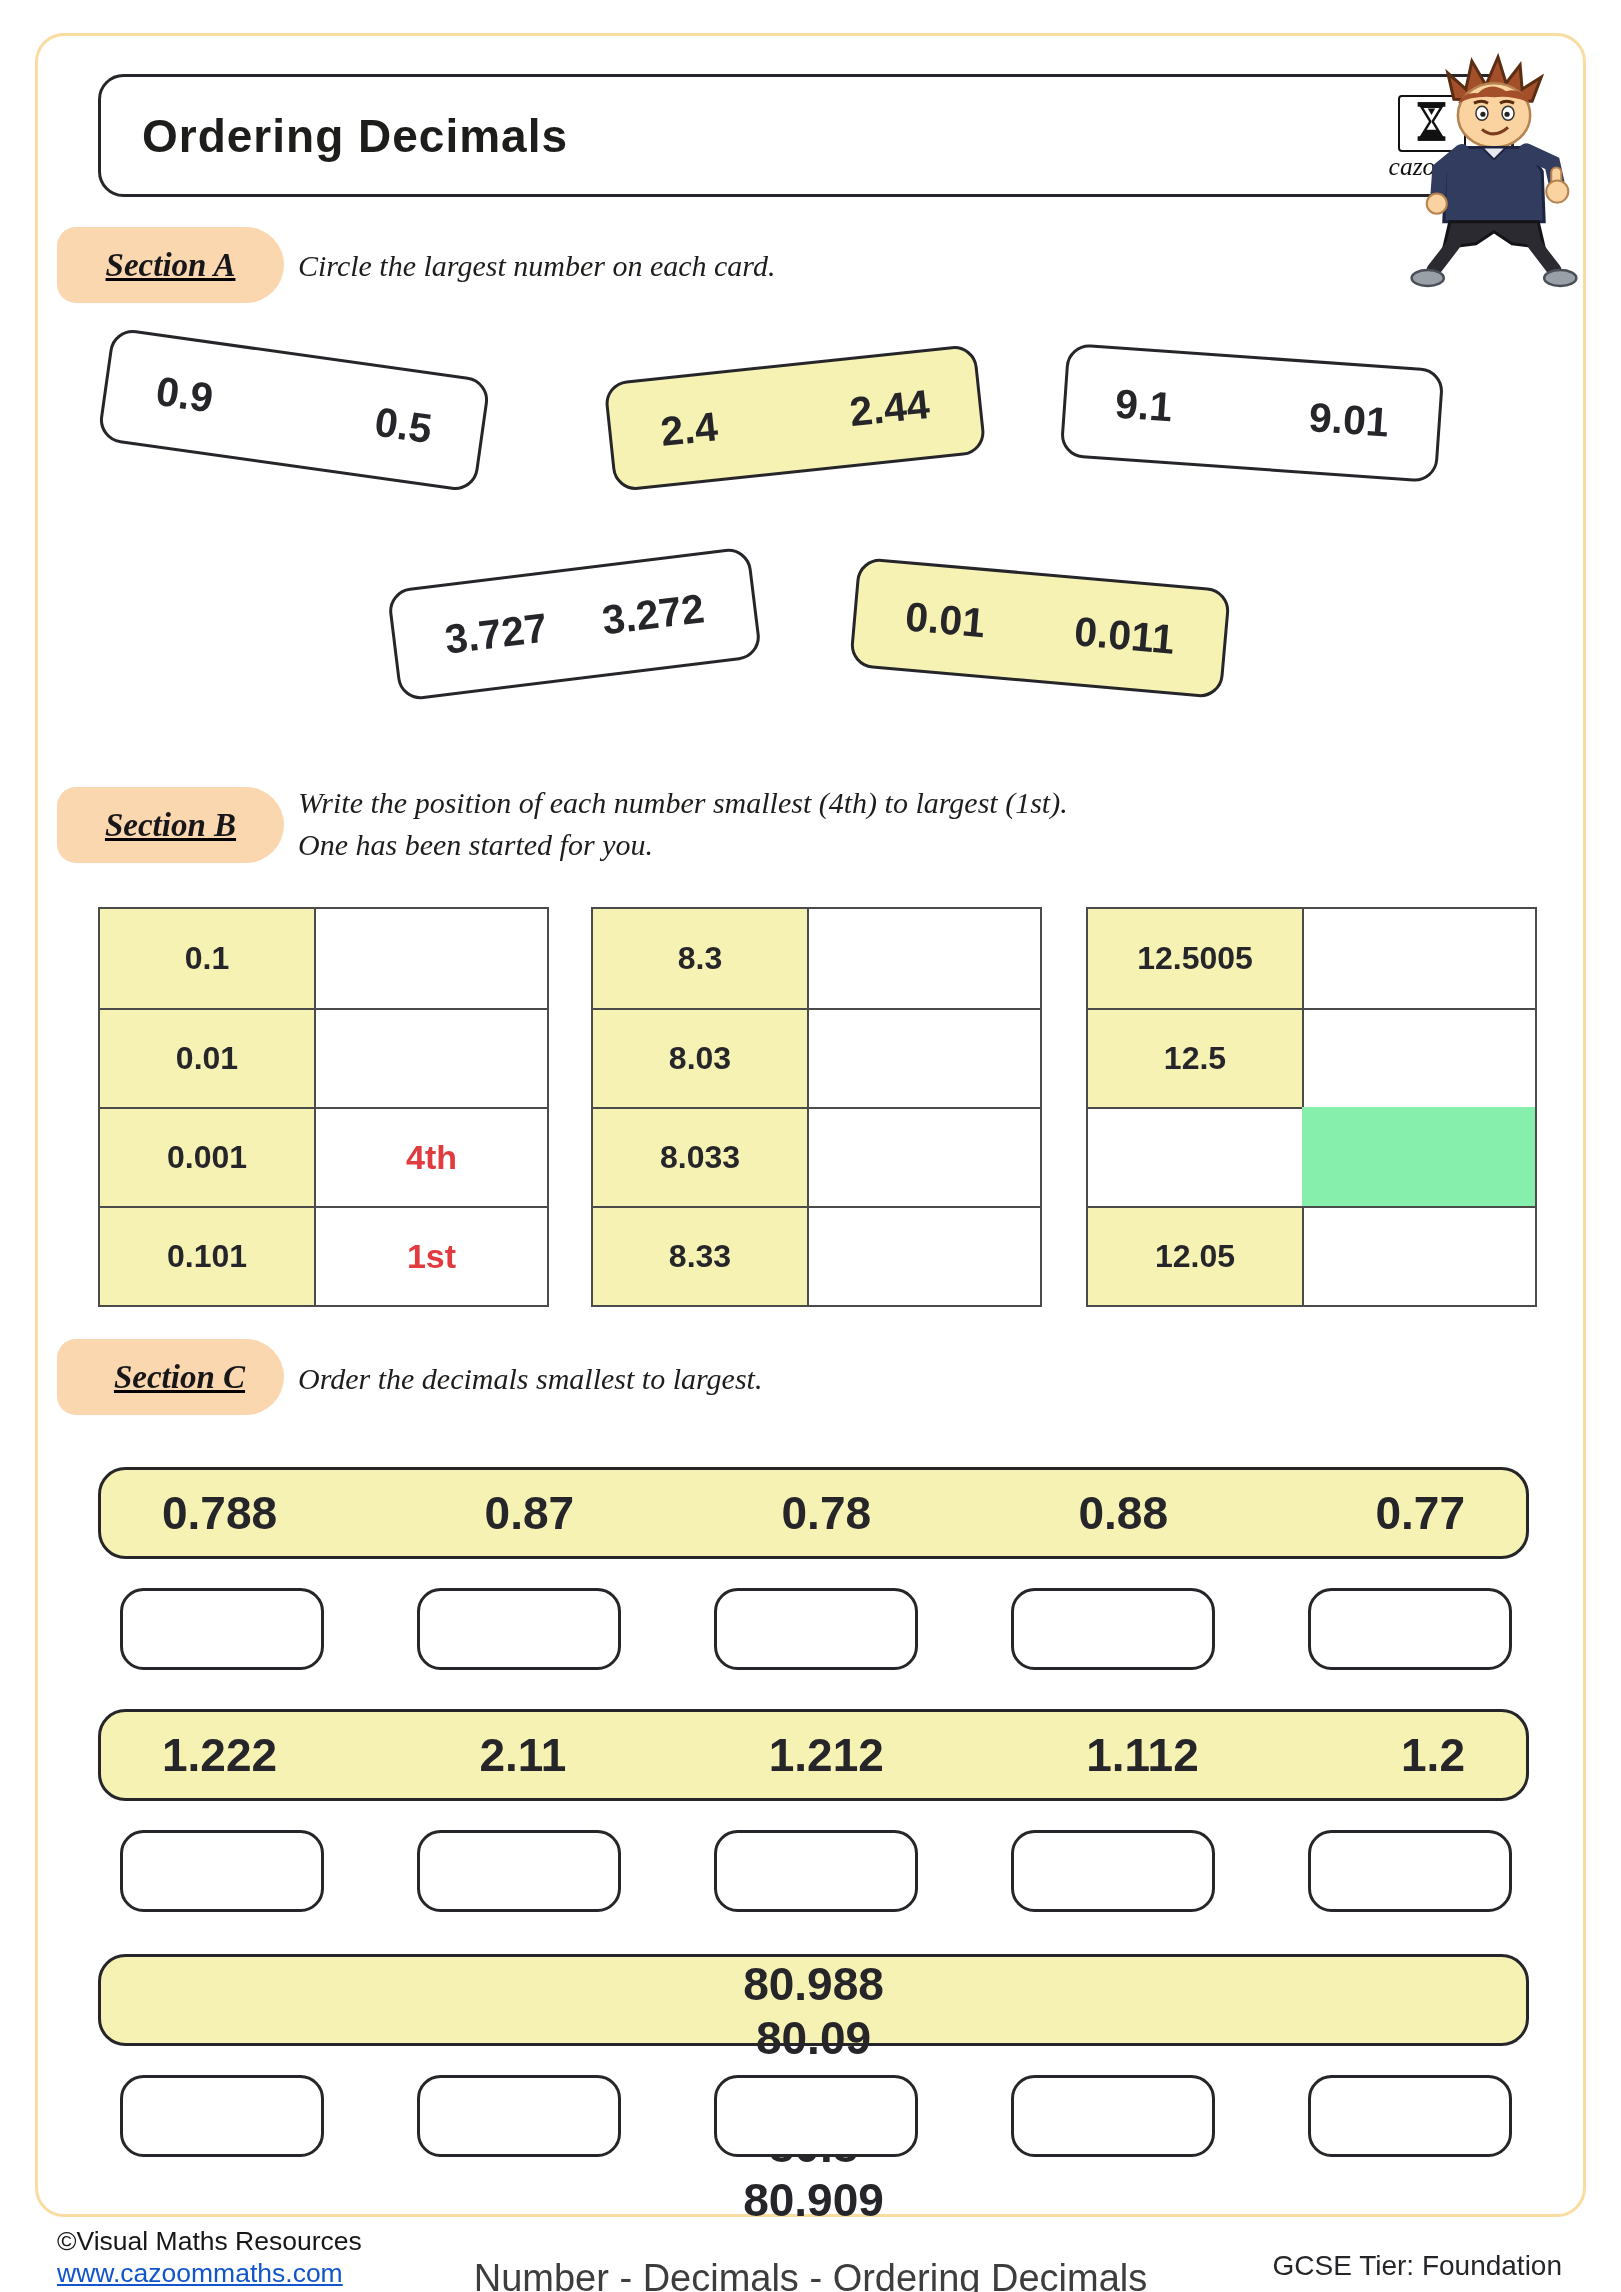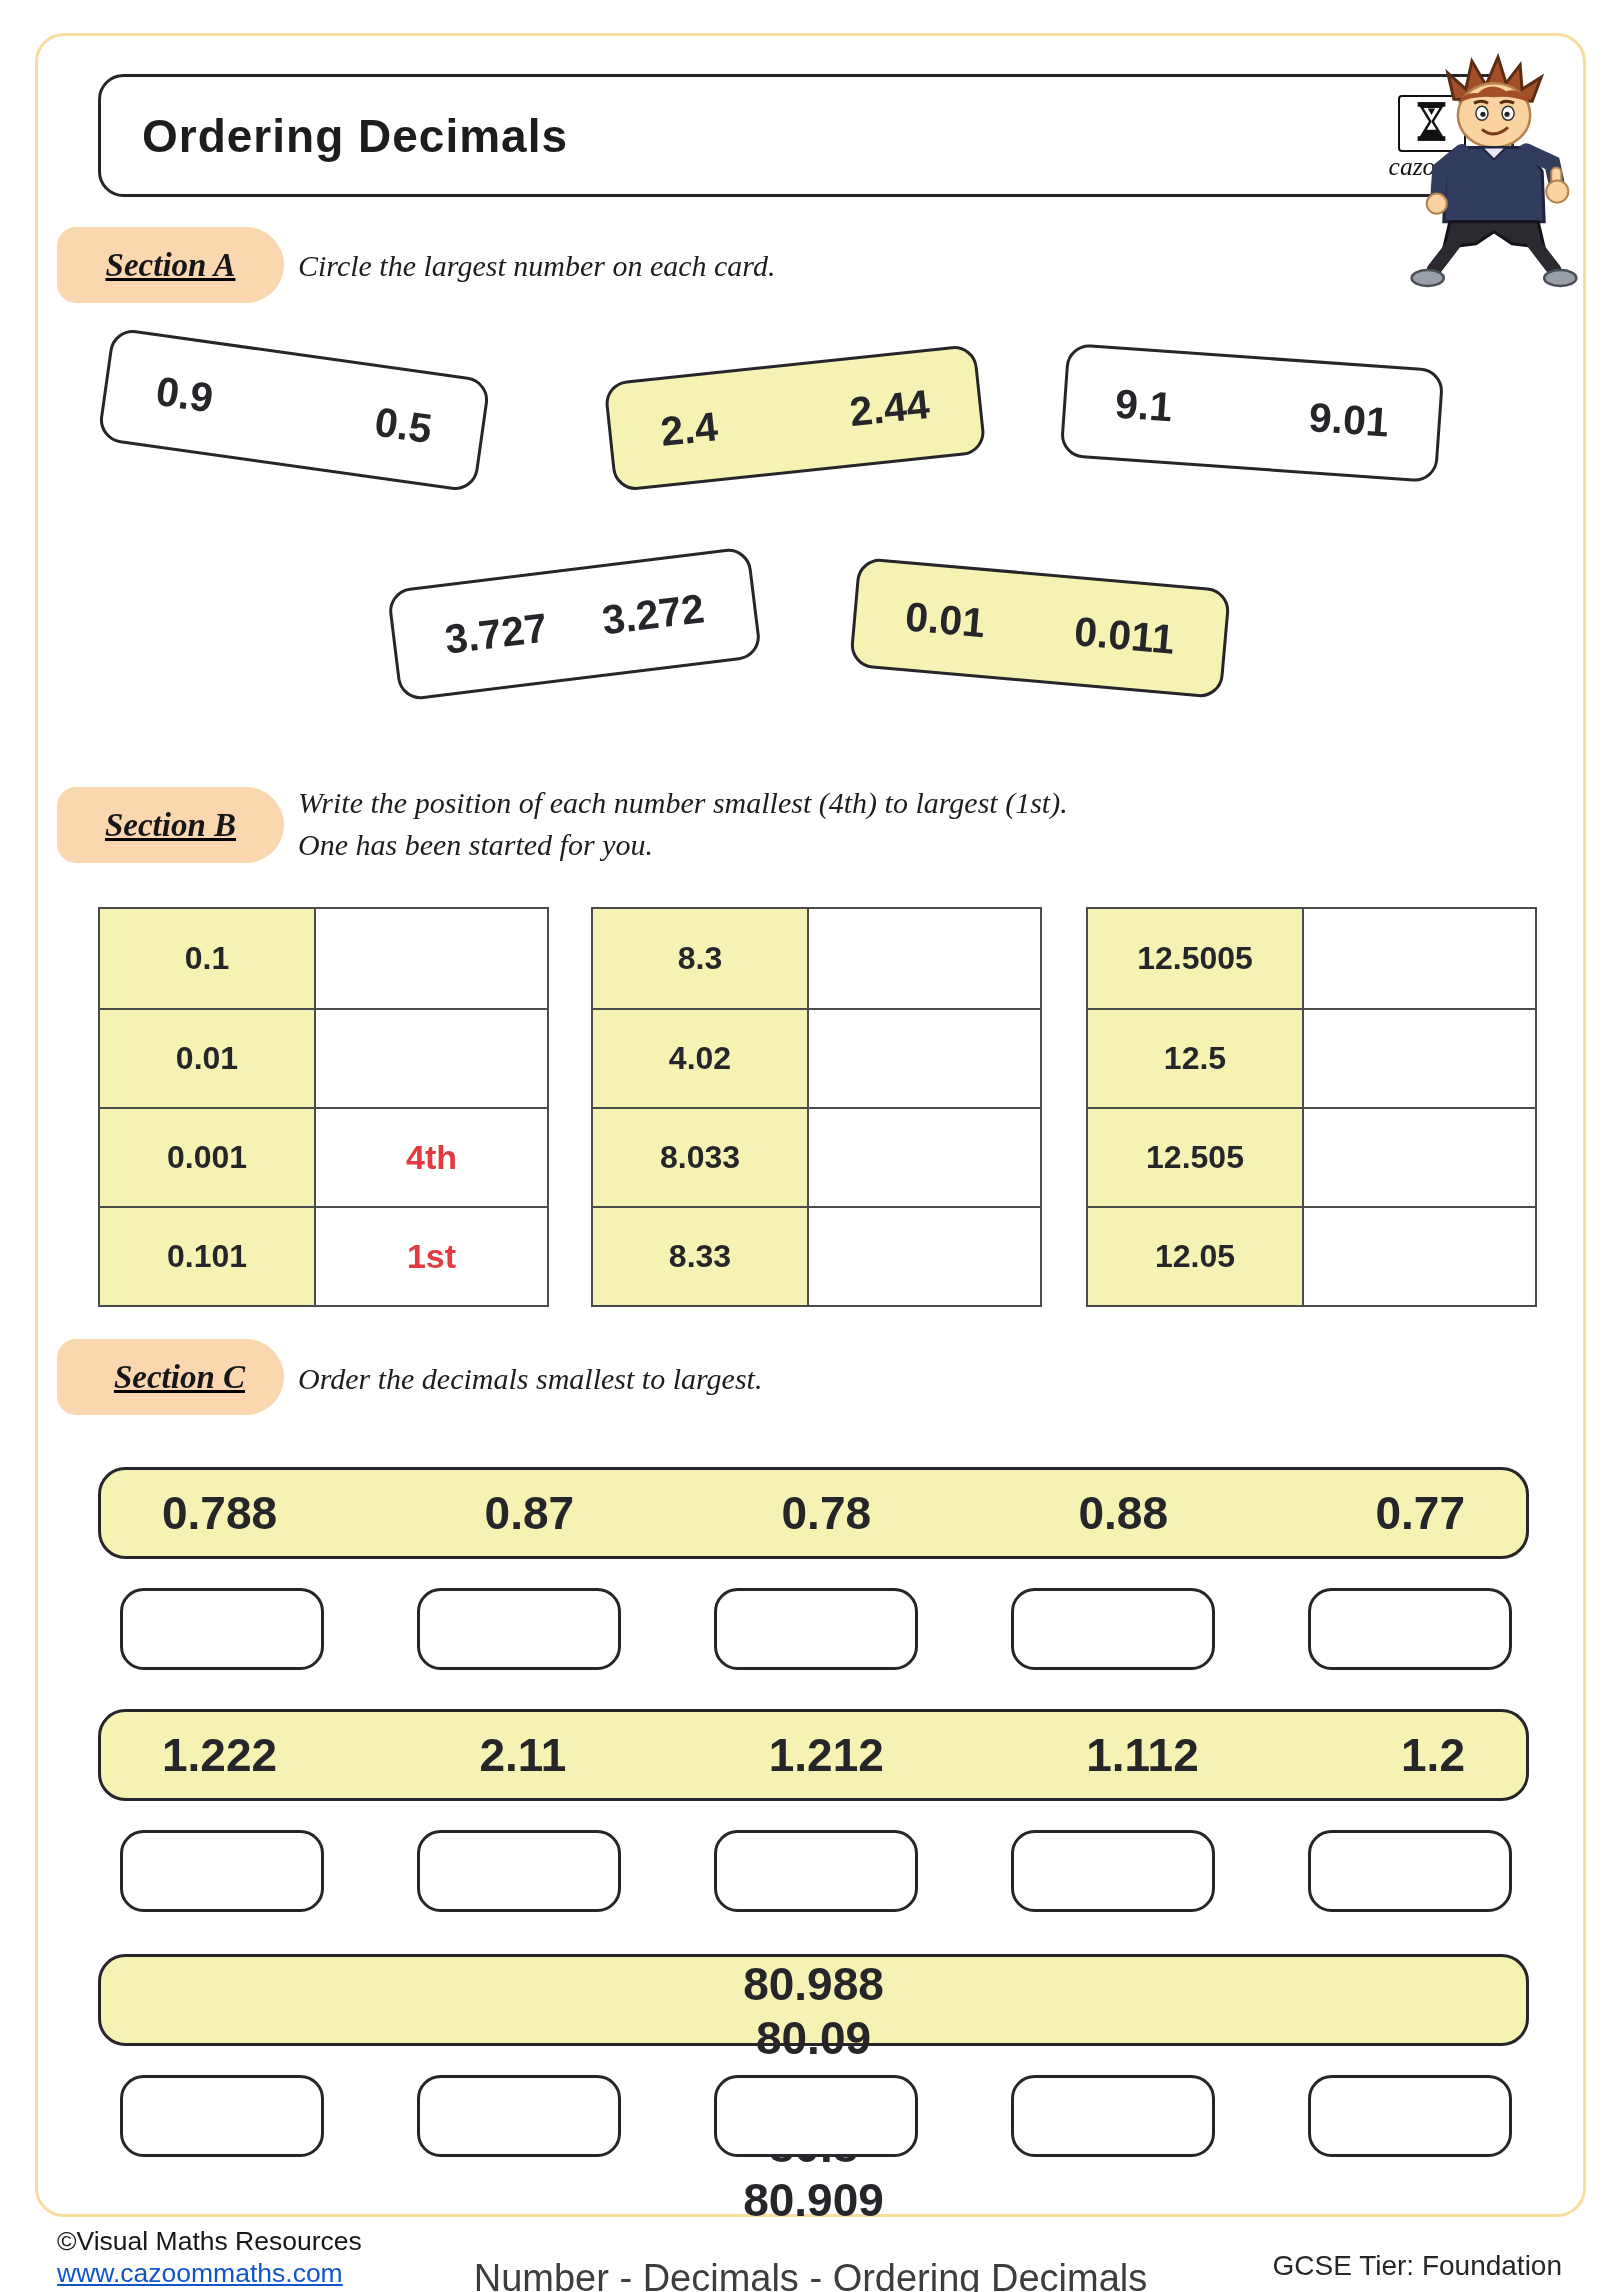--- a/index.html
+++ b/index.html
@@ -169,21 +169,21 @@
       <div class="tcell ans">1st</div>
     </div>
   </div>
 
   <div class="btable" id="t2">
     <div class="trow">
       <div class="tcell num">8.3</div>
       <div class="tcell ans"></div>
     </div>
     <div class="trow">
-      <div class="tcell num">4.02</div>
+      <div class="tcell num">8.03</div>
       <div class="tcell ans"></div>
     </div>
     <div class="trow">
       <div class="tcell num">8.033</div>
       <div class="tcell ans"></div>
     </div>
     <div class="trow">
       <div class="tcell num">8.33</div>
       <div class="tcell ans"></div>
     </div>
@@ -192,21 +192,20 @@
   <div class="btable" id="t3">
     <div class="trow">
       <div class="tcell num">12.5005</div>
       <div class="tcell ans"></div>
     </div>
     <div class="trow">
       <div class="tcell num">12.5</div>
       <div class="tcell ans"></div>
     </div>
     <div class="trow">
-      <div class="tcell num">12.505</div>
       <div class="tcell ans"></div>
     </div>
     <div class="trow">
       <div class="tcell num">12.05</div>
       <div class="tcell ans"></div>
     </div>
   </div>
 
   <div class="section-label" id="labC">
     <span>Section C</span>

